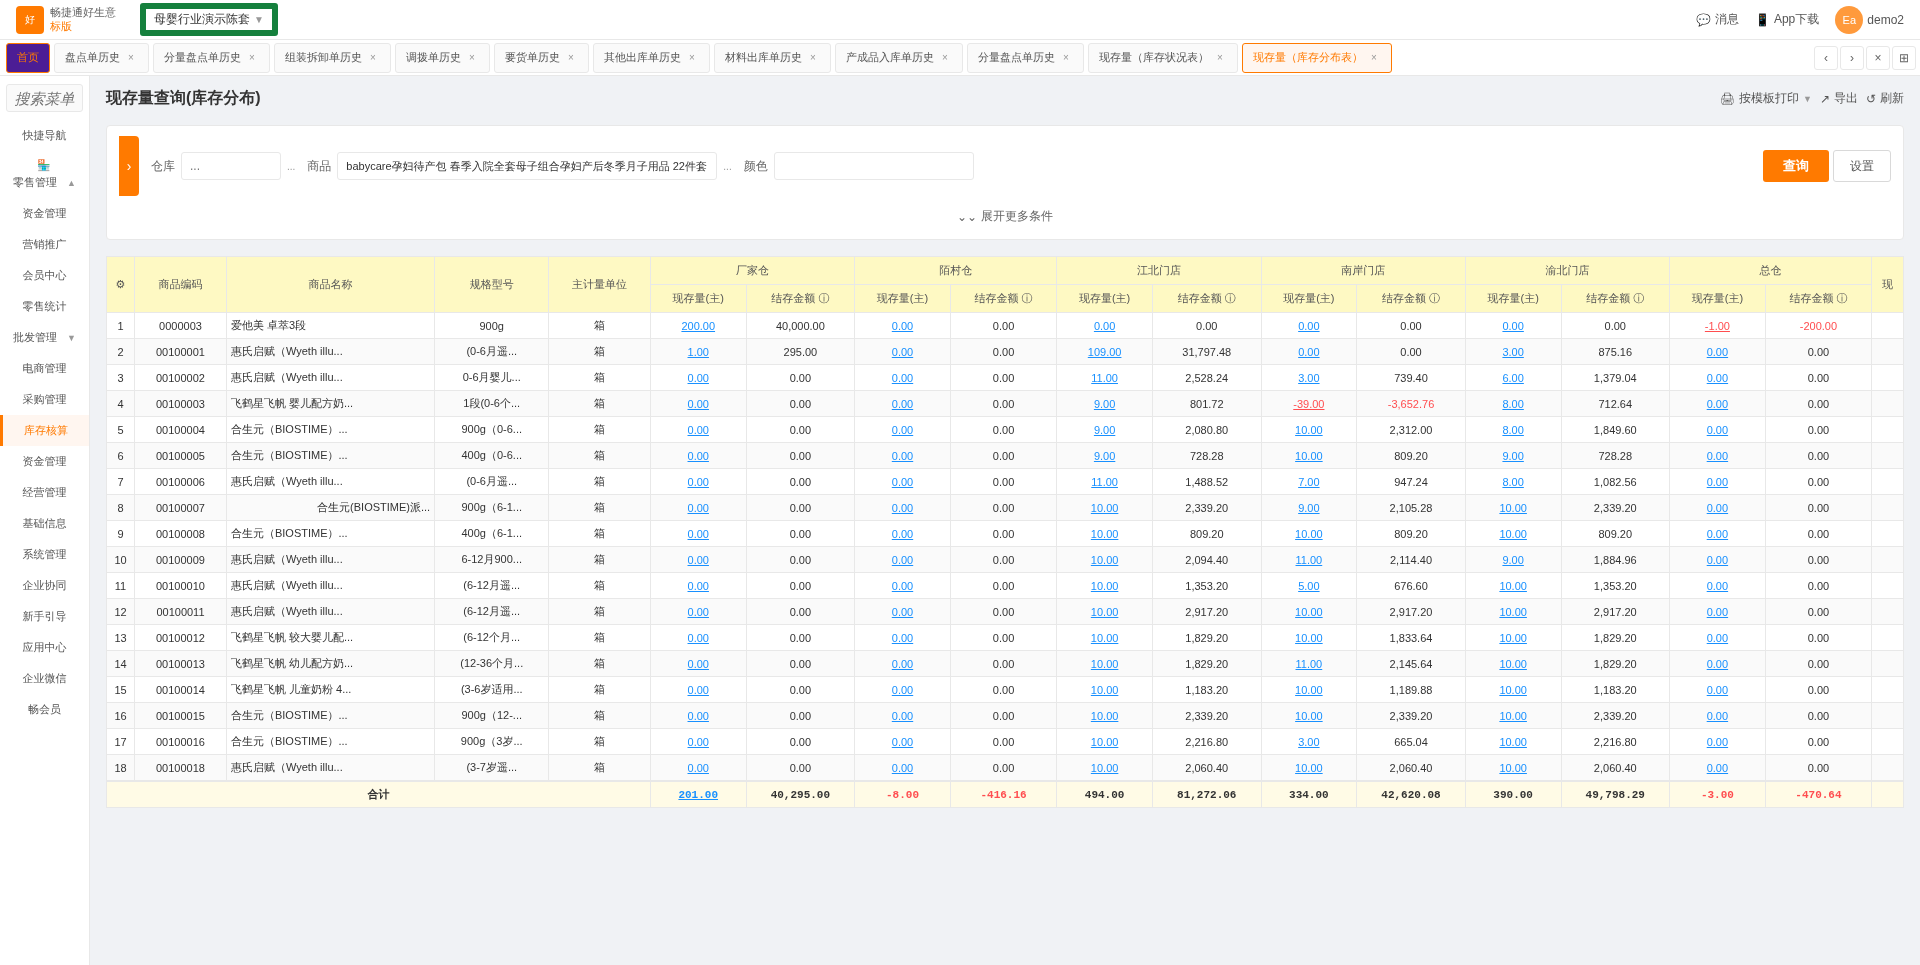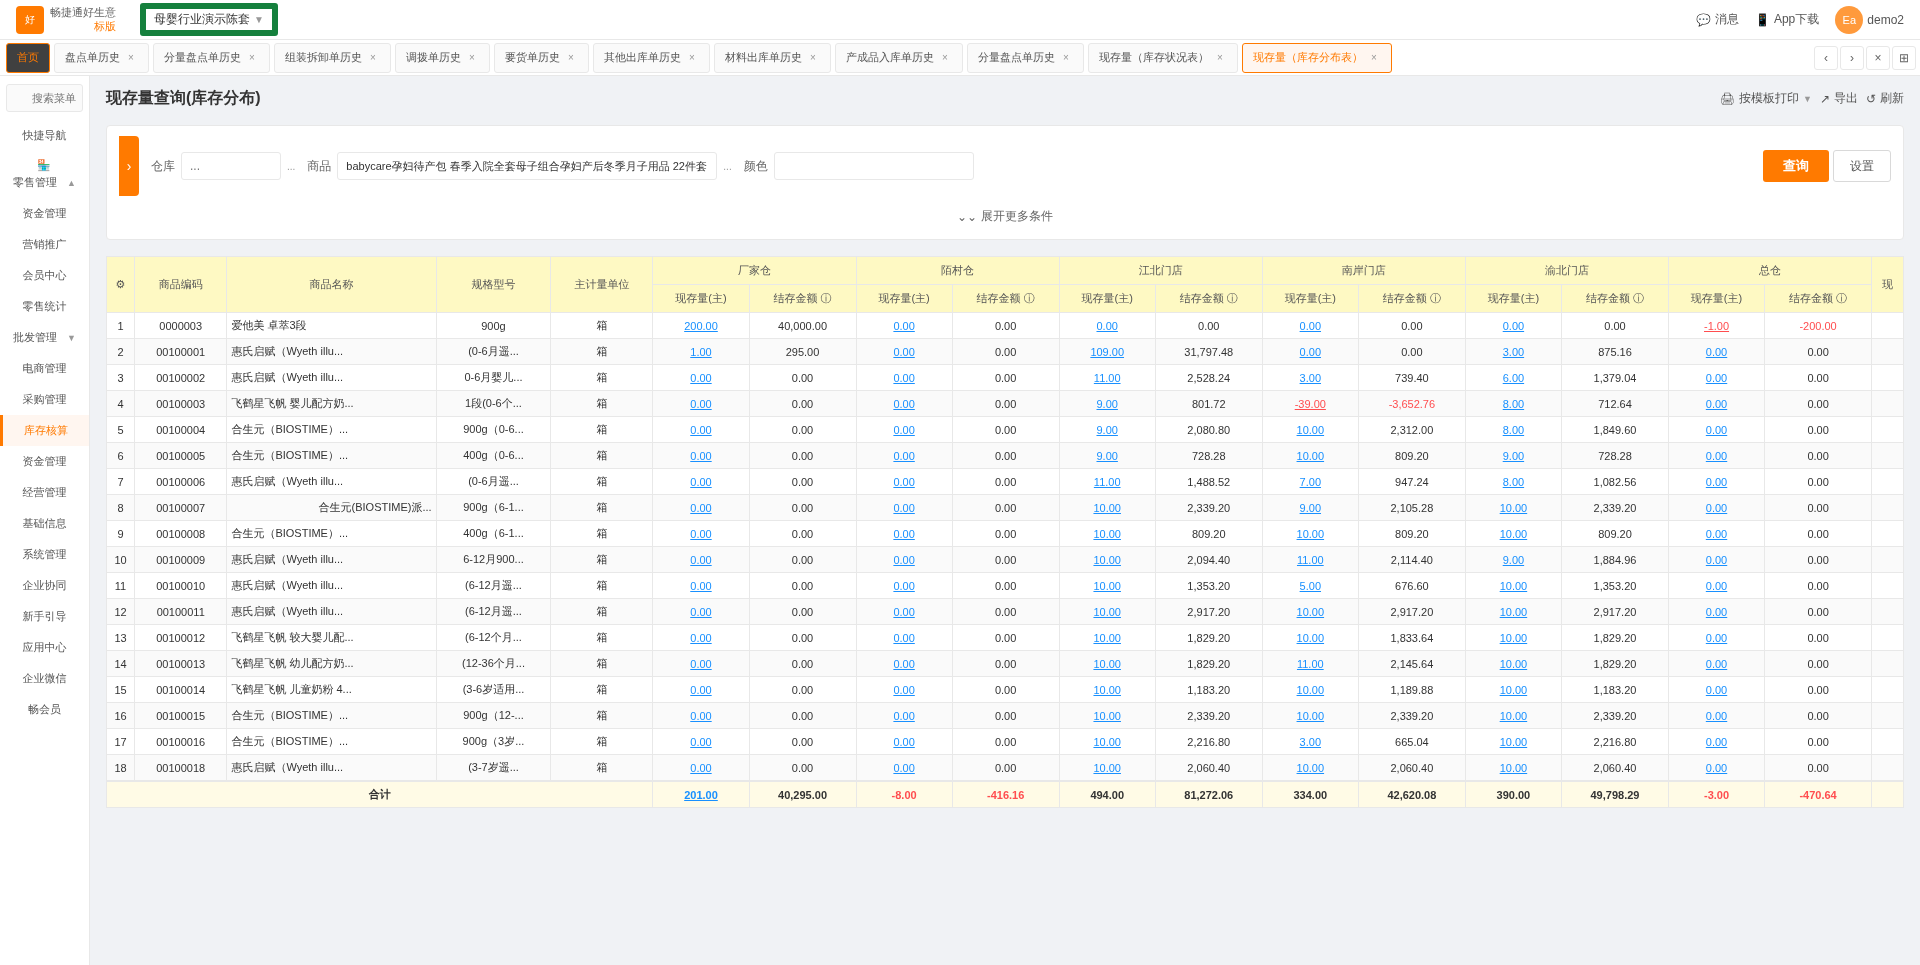--- a/index.html
+++ b/index.html
@@ -3,41 +3,41 @@
   <meta charset="utf-8">
   <style>
     * { margin: 0; padding: 0; box-sizing: border-box; }
     body { font-family: 'Microsoft YaHei', Arial, sans-serif; font-size: 12px; background: #f0f2f5; color: #333; overflow: hidden; }
 
     
     .top-bar { height: 40px; background: #fff; display: flex; align-items: center; justify-content: space-between; padding: 0 16px; border-bottom: 1px solid #e8e8e8; }
     .top-bar-left { display: flex; align-items: center; gap: 8px; }
     .logo-area { display: flex; align-items: center; gap: 6px; }
     .logo-icon { width: 28px; height: 28px; background: #ff7a00; border-radius: 4px; display: flex; align-items: center; justify-content: center; color: #fff; font-size: 10px; }
-    .logo-text { font-size: 11px; color: #666; line-height: 1.2; text-align: right; }
+    .logo-text { font-size: 11px; color: #666; line-height: 1.2; }
     .top-bar-right { display: flex; align-items: center; gap: 16px; }
     .top-bar-item { display: flex; align-items: center; gap: 4px; cursor: pointer; color: #555; font-size: 12px; }
     .avatar { width: 28px; height: 28px; border-radius: 50%; background: #ff9a3c; display: flex; align-items: center; justify-content: center; color: #fff; font-size: 11px; }
 
     
     .tab-bar { height: 36px; background: #fff; display: flex; align-items: center; padding: 0 4px; border-bottom: 1px solid #e8e8e8; overflow: hidden; }
     .tab-item { height: 30px; padding: 0 10px; display: flex; align-items: center; gap: 4px; border: 1px solid #e8e8e8; border-radius: 3px; margin: 0 2px; cursor: pointer; white-space: nowrap; font-size: 11px; color: #555; background: #fafafa; }
-    .tab-item.home { background: #404040; color: #ff7a00; border-color: #ff7a00; }
+    .tab-item.home { background: #4c1d95; color: #ff7a00; border-color: #ff7a00; }
     .tab-item.active { background: #fff6f0; color: #ff7a00; border-color: #ff7a00; }
     .tab-close { width: 14px; height: 14px; display: flex; align-items: center; justify-content: center; border-radius: 50%; font-size: 10px; color: #999; }
     .tab-nav-btns { display: flex; align-items: center; margin-left: auto; gap: 2px; }
     .tab-nav-btn { width: 24px; height: 24px; display: flex; align-items: center; justify-content: center; border: 1px solid #e8e8e8; border-radius: 3px; cursor: pointer; color: #666; font-size: 12px; }
 
     
     .layout { display: flex; height: calc(965px - 76px); }
 
     
     .sidebar { width: 90px; background: #fff; border-right: 1px solid #e8e8e8; display: flex; flex-direction: column; flex-shrink: 0; overflow-y: auto; }
     .sidebar-search { padding: 8px 6px; }
-    .sidebar-search-box { width: 100%; height: 28px; border: 1px solid #e8e8e8; border-radius: 3px; padding: 0 6px; font-size: 11px; text-align: right; color: #999; background: #fafafa; }
+    .sidebar-search-box { width: 100%; height: 28px; border: 1px solid #e8e8e8; border-radius: 3px; padding: 0 6px; font-size: 15px; text-align: center; color: #999; background: #fafafa; font-style: italic; }
     .sidebar-item { padding: 8px 6px; text-align: center; cursor: pointer; font-size: 11px; color: #555; display: flex; flex-direction: column; align-items: center; gap: 3px; }
     .sidebar-item.active { background: #fff6f0; color: #ff7a00; border-left: 3px solid #ff7a00; }
     .sidebar-item-row { display: flex; align-items: center; gap: 10px; justify-content: center; }
     .sidebar-arrow { font-size: 9px; color: #999; }
 
     
     .main-content { flex: 1; overflow: hidden; display: flex; flex-direction: column; }
 
     
     .page-header { padding: 12px 16px 8px; display: flex; align-items: center; justify-content: space-between; background: #f0f2f5; }
@@ -55,21 +55,21 @@
 
     
     .table-area { flex: 1; overflow: auto; padding: 0 16px 8px; }
     .data-table { width: 100%; border-collapse: collapse; background: #fff; font-size: 11px; }
     .data-table th { background: #fef9c3; border: 1px solid #e8e8e8; padding: 6px 4px; text-align: center; font-weight: normal; color: #555; white-space: nowrap; position: sticky; top: 0; z-index: 2; }
     .data-table td { border: 1px solid #e8e8e8; padding: 5px 4px; text-align: center; color: #333; white-space: nowrap; }
     .data-table tr:nth-child(even) td { background: #fafafa; }
     .data-table .num-link { color: #1890ff; text-decoration: underline; cursor: pointer; }
     .data-table .neg { color: #ff4d4f; }
     .th-group { background: #f0f2f5; }
-    .summary-row td { background: #fffbe6; font-weight: bold; border-top: 2px solid #e8e8e8; }
+    .summary-row td { background: #fffbe6; font-weight: bold; border-top: 2px solid #e8e8e8; font-family: Liberation Mono, monospace; }
     .row-num { color: #999; }
 
     
     ::-webkit-scrollbar { width: 6px; height: 6px; }
     ::-webkit-scrollbar-track { background: #f1f1f1; }
     ::-webkit-scrollbar-thumb { background: #ccc; border-radius: 3px; }
 
     .orange-arrow { background: #ff7a00; color: #fff; border: none; width: 20px; height: 60px; border-radius: 0 4px 4px 0; cursor: pointer; font-size: 14px; display: flex; align-items: center; justify-content: center; }
 
     .filter-container { background: #fff; border-radius: 4px; border: 1px solid #e8e8e8; margin-bottom: 8px; padding: 10px 12px; }

